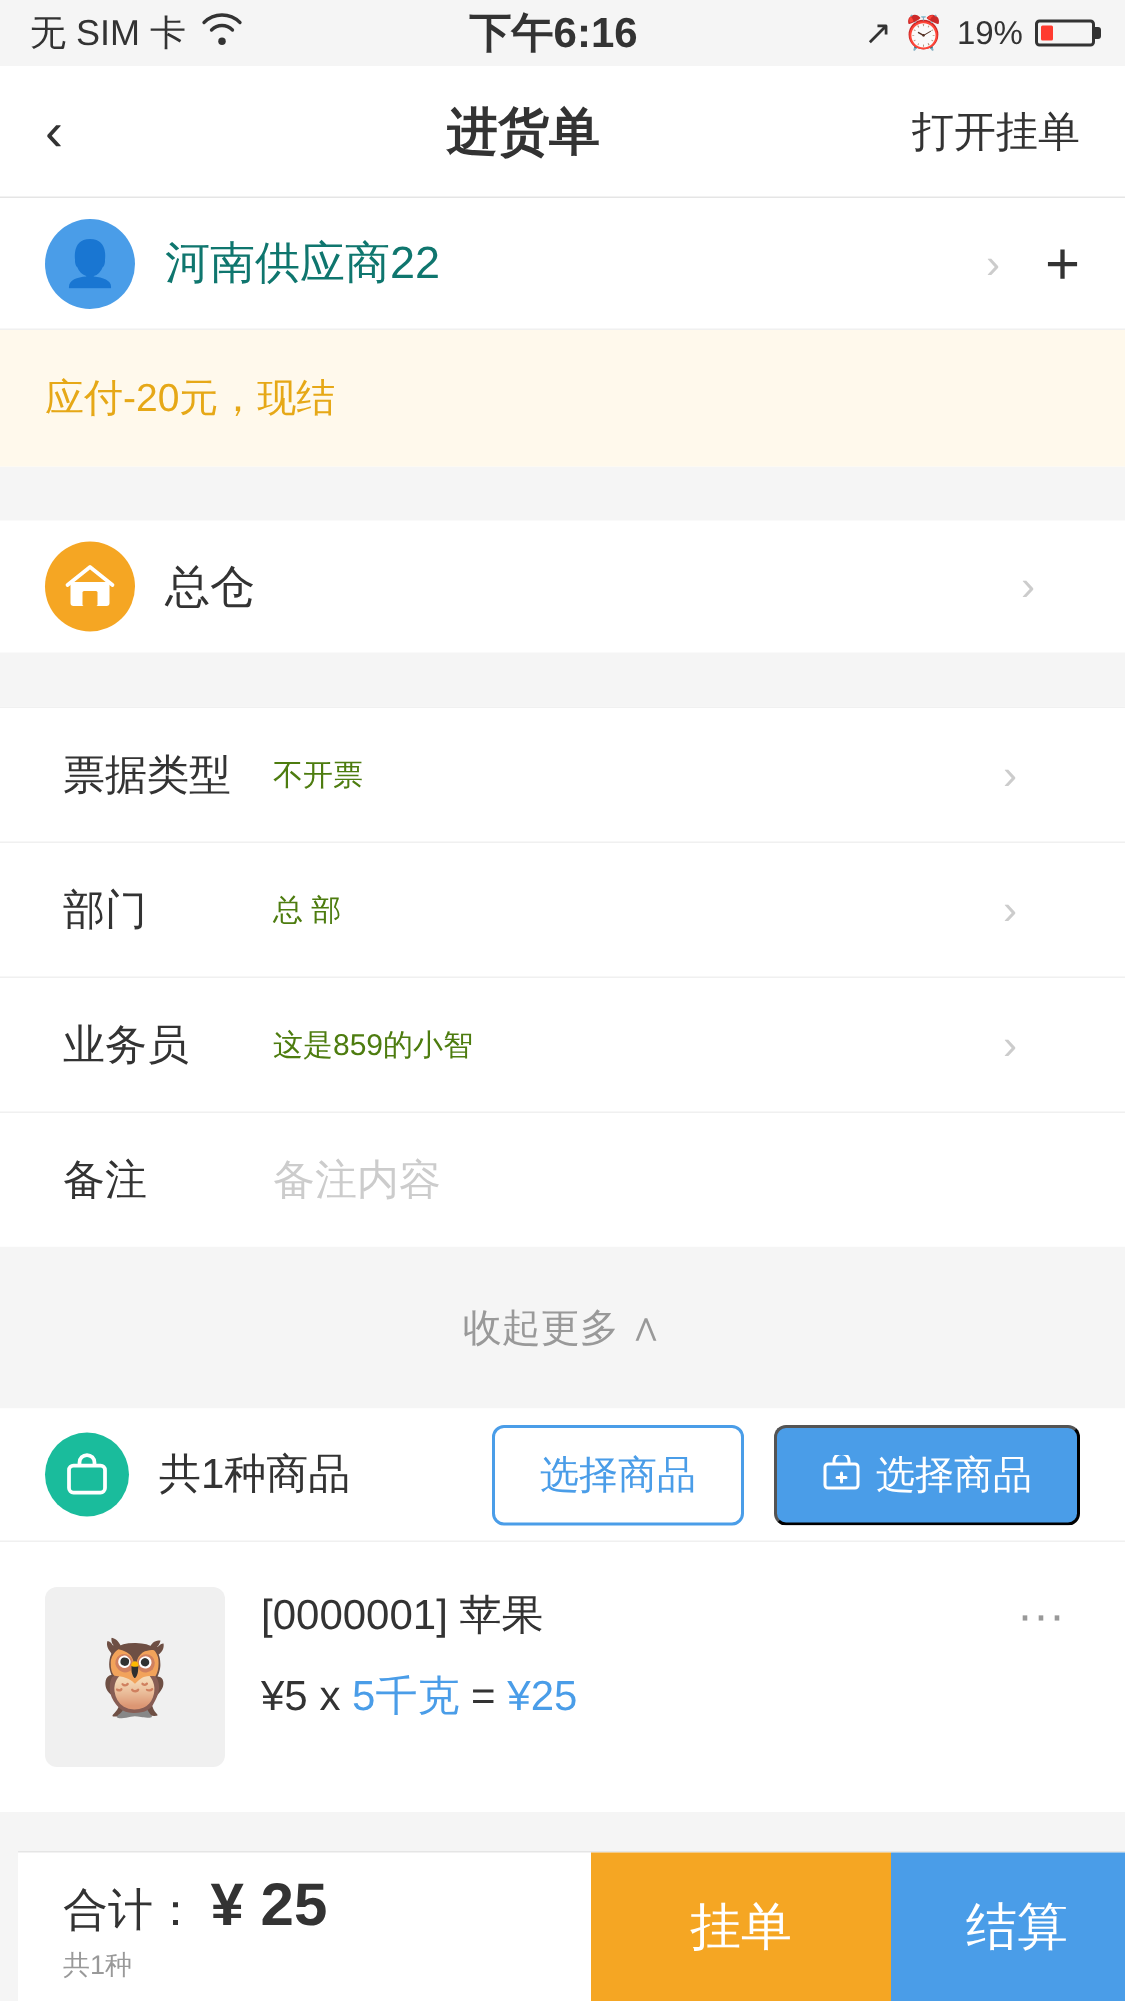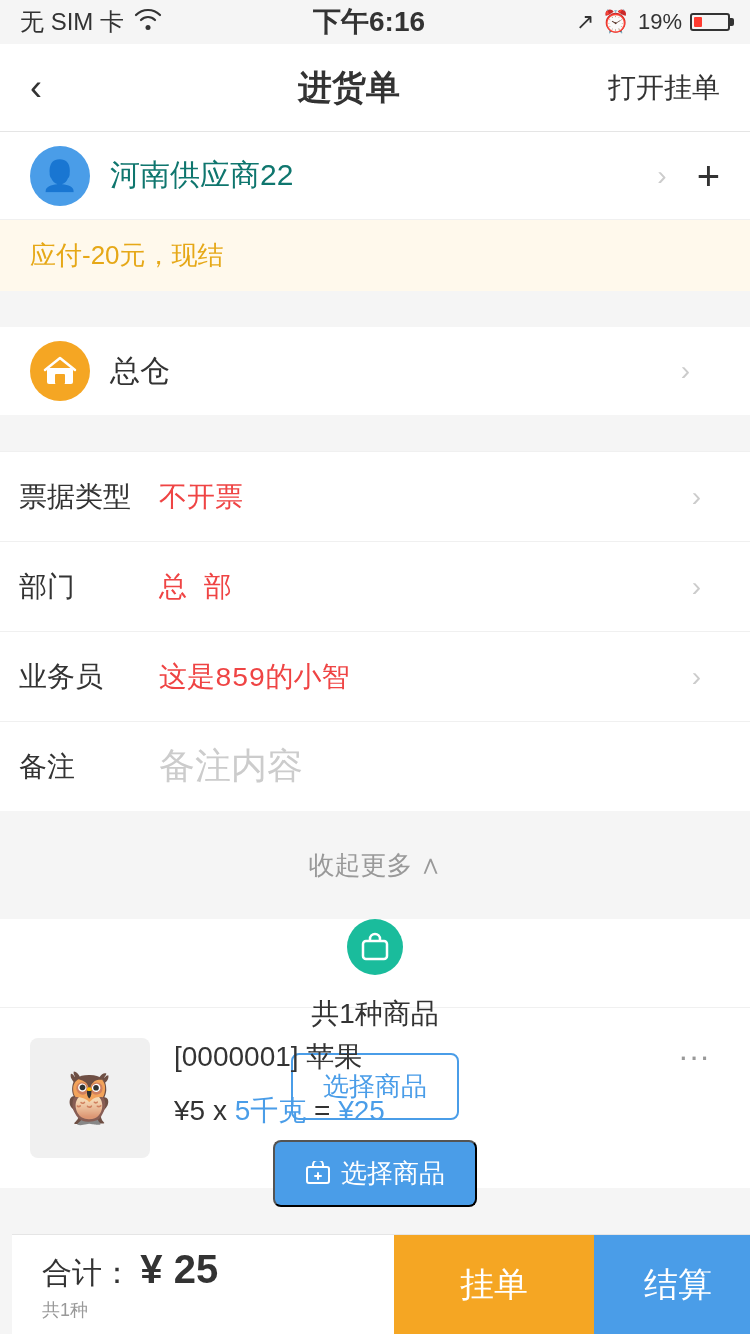--- a/index.html
+++ b/index.html
@@ -130,21 +130,21 @@
     }
     .add-btn {
       font-size: 40px;
       color: #333;
       line-height: 1;
     }
 
     
     .notice-row {
       background: #fff9ec;
-      padding: 18px 30px;
+      padding: 28px 30px;
       font-size: 26px;
       color: #e6a817;
     }
 
     
     .warehouse-row {
       display: flex;
       align-items: center;
       padding: 0 30px;
       height: 88px;
@@ -163,40 +163,39 @@
     .warehouse-label {
       flex: 1;
       font-size: 30px;
       color: #333;
     }
 
     
     .form-row {
       display: flex;
       align-items: center;
-      padding: 0 19px;
+      padding: 0 42px;
       height: 90px;
       background: #fff;
       border-top: 1px solid #f0f0f0;
     }
     .form-label {
       font-size: 28px;
       color: #333;
       width: 140px;
       flex-shrink: 0;
     }
     .form-value {
       flex: 1;
-      font-size: 28px;
-      color: #ef4444;
-      font-family: Liberation Mono, monospace;
+      font-size: 20px;
+      color: #4d7c0f;
     }
     .form-placeholder {
       flex: 1;
-      font-size: 36px;
+      font-size: 28px;
       color: #ccc;
     }
 
     
     .collapse-row {
       display: flex;
       align-items: center;
       justify-content: center;
       height: 72px;
       background: #f5f5f5;
@@ -206,21 +205,20 @@
     }
 
     
     .products-header {
       display: flex;
       align-items: center;
       padding: 0 30px;
       height: 88px;
       background: #fff;
       gap: 20px;
-      flex-direction: column;
     }
     .products-icon {
       width: 56px;
       height: 56px;
       border-radius: 50%;
       background: #1abc9c;
       display: flex;
       align-items: center;
       justify-content: center;
       flex-shrink: 0;

